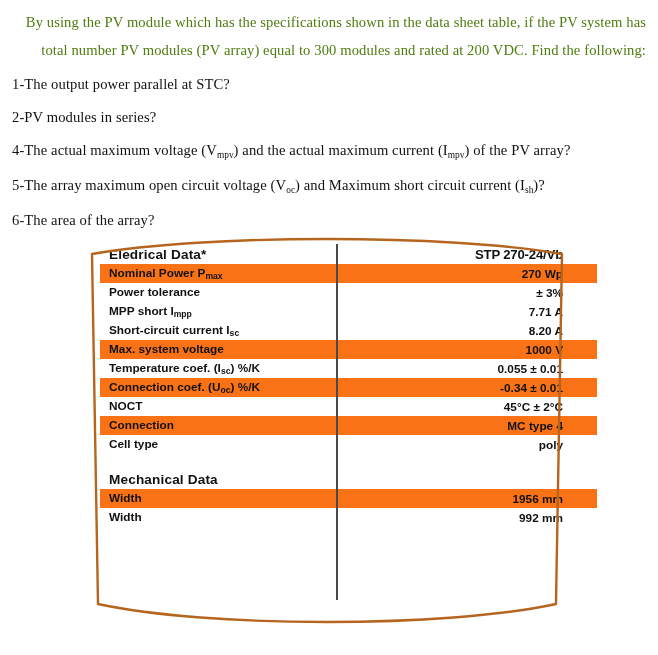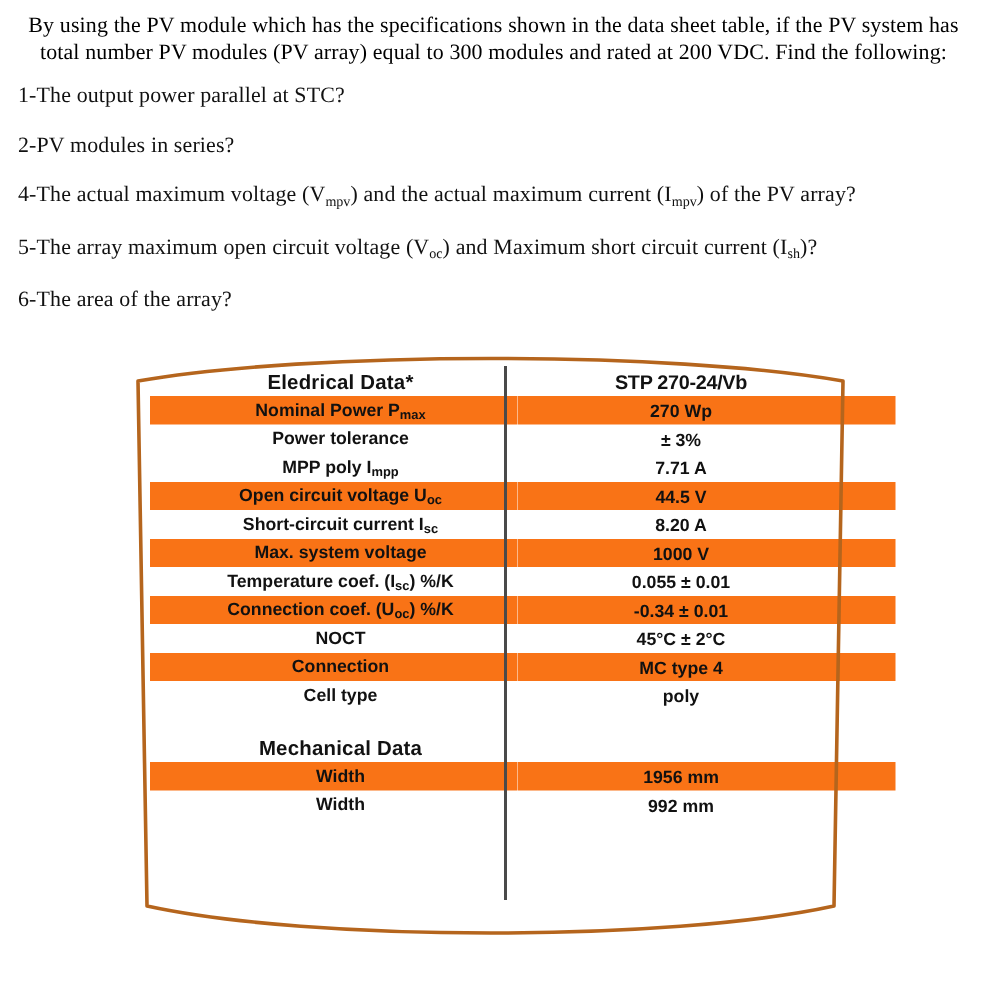--- a/index.html
+++ b/index.html
@@ -19,24 +19,24 @@
   
   .question-block {
     position: absolute;
     left: 12px;
     top: 8px;
     width: 634px;
   }
   .q-intro {
     font-family: "Liberation Serif", serif;
     font-size: 14.6px;
-    line-height: 18px;
-    color: #000000;
+    line-height: 28px;
+    color: #4d7c0f;
     margin: 0 0 10px 0;
-    text-align: center;
+    text-align: right;
     letter-spacing: 0.1px;
   }
   .q-item {
     font-family: "Liberation Serif", serif;
     font-size: 14.6px;
     line-height: 20px;
     color: #111;
     margin: 0 0 13px 0;
     letter-spacing: 0.1px;
   }
@@ -86,21 +86,20 @@
   .spec-table td {
     padding: 0;
     vertical-align: middle;
     font-size: 11.8px;
     font-weight: bold;
     color: #111;
     height: 18px;
     line-height: 18px;
     white-space: nowrap;
     overflow: hidden;
-    text-align: center;
   }
   .col-label {
     width: 236px;
     padding-left: 9px !important;
     text-align: left;
   }
   .col-value {
     width: 218px;
     padding-right: 34px !important;
     text-align: right;
@@ -195,28 +194,24 @@
             <td class="col-value">270 Wp</td>
           </tr>
 
           <tr class="plain">
             <td class="col-label"><span>Power tolerance</span><span class="sub"></span></td>
             <td class="col-value">± 3%</td>
           </tr>
 
 
           <tr class="plain">
-            <td class="col-label"><span>MPP poly I</span><span class="sub">mpp</span></td>
+            <td class="col-label"><span>MPP short I</span><span class="sub">mpp</span></td>
             <td class="col-value">7.71 A</td>
           </tr>
 
-          <tr class="shaded">
-            <td class="col-label"><span>Open circuit voltage U</span><span class="sub">oc</span></td>
-            <td class="col-value">44.5 V</td>
-          </tr>
 
           <tr class="plain">
             <td class="col-label"><span>Short-circuit current I</span><span class="sub">sc</span></td>
             <td class="col-value">8.20 A</td>
           </tr>
 
           <tr class="shaded">
             <td class="col-label"><span>Max. system voltage</span><span class="sub"></span></td>
             <td class="col-value">1000 V</td>
           </tr>

